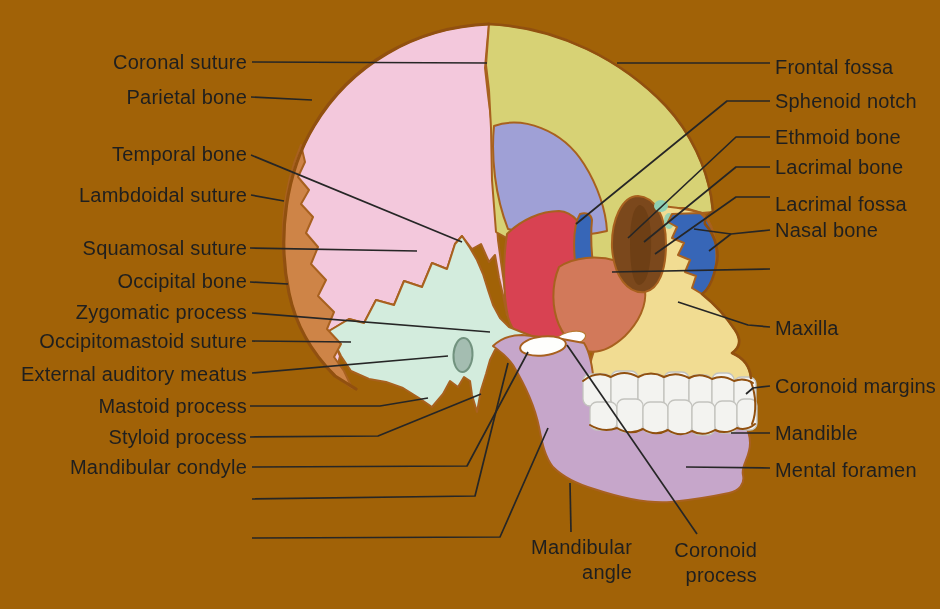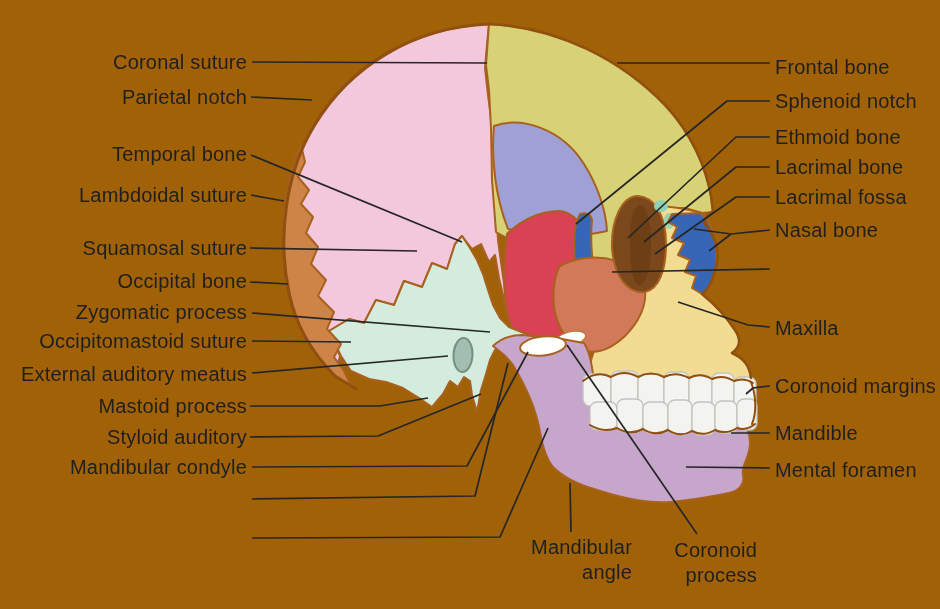--- a/index.html
+++ b/index.html
@@ -150,37 +150,37 @@
     <polyline class="leader" points="770,327 748,325 678,302"></polyline>
     <polyline class="leader" points="770,386 753,388 746,394"></polyline>
     <polyline class="leader" points="770,433 731,433"></polyline>
     <polyline class="leader" points="770,468 686,467"></polyline>
     <polyline class="leader" points="571,532 570,483"></polyline>
     <polyline class="leader" points="697,534 567,345"></polyline>
   </g>
 </svg>
 
 <div class="lbl l" style="top:49px">Coronal suture</div>
-<div class="lbl l" style="top:84px">Parietal notch</div>
+<div class="lbl l" style="top:84px">Parietal bone</div>
 <div class="lbl l" style="top:141px">Temporal bone</div>
 <div class="lbl l" style="top:182px">Lambdoidal suture</div>
 <div class="lbl l" style="top:235px">Squamosal suture</div>
 <div class="lbl l" style="top:268px">Occipital bone</div>
 <div class="lbl l" style="top:299px">Zygomatic process</div>
 <div class="lbl l" style="top:328px">Occipitomastoid suture</div>
 <div class="lbl l" style="top:361px">External auditory meatus</div>
 <div class="lbl l" style="top:393px">Mastoid process</div>
-<div class="lbl l" style="top:424px">Styloid auditory</div>
+<div class="lbl l" style="top:424px">Styloid process</div>
 <div class="lbl l" style="top:454px">Mandibular condyle</div>
 
-<div class="lbl r" style="top:54px">Frontal bone</div>
+<div class="lbl r" style="top:54px">Frontal fossa</div>
 <div class="lbl r" style="top:88px">Sphenoid notch</div>
 <div class="lbl r" style="top:124px">Ethmoid bone</div>
 <div class="lbl r" style="top:154px">Lacrimal bone</div>
-<div class="lbl r" style="top:184px">Lacrimal fossa</div>
+<div class="lbl r" style="top:191px">Lacrimal fossa</div>
 <div class="lbl r" style="top:217px">Nasal bone</div>
 <div class="lbl r" style="top:315px">Maxilla</div>
 <div class="lbl r" style="top:373px">Coronoid margins</div>
 <div class="lbl r" style="top:420px">Mandible</div>
 <div class="lbl r" style="top:457px">Mental foramen</div>
 
 <div class="lbl b" style="left:512px;top:535px;width:120px">Mandibular angle</div>
 <div class="lbl b" style="left:647px;top:538px;width:110px">Coronoid process</div>
 
 </div>

